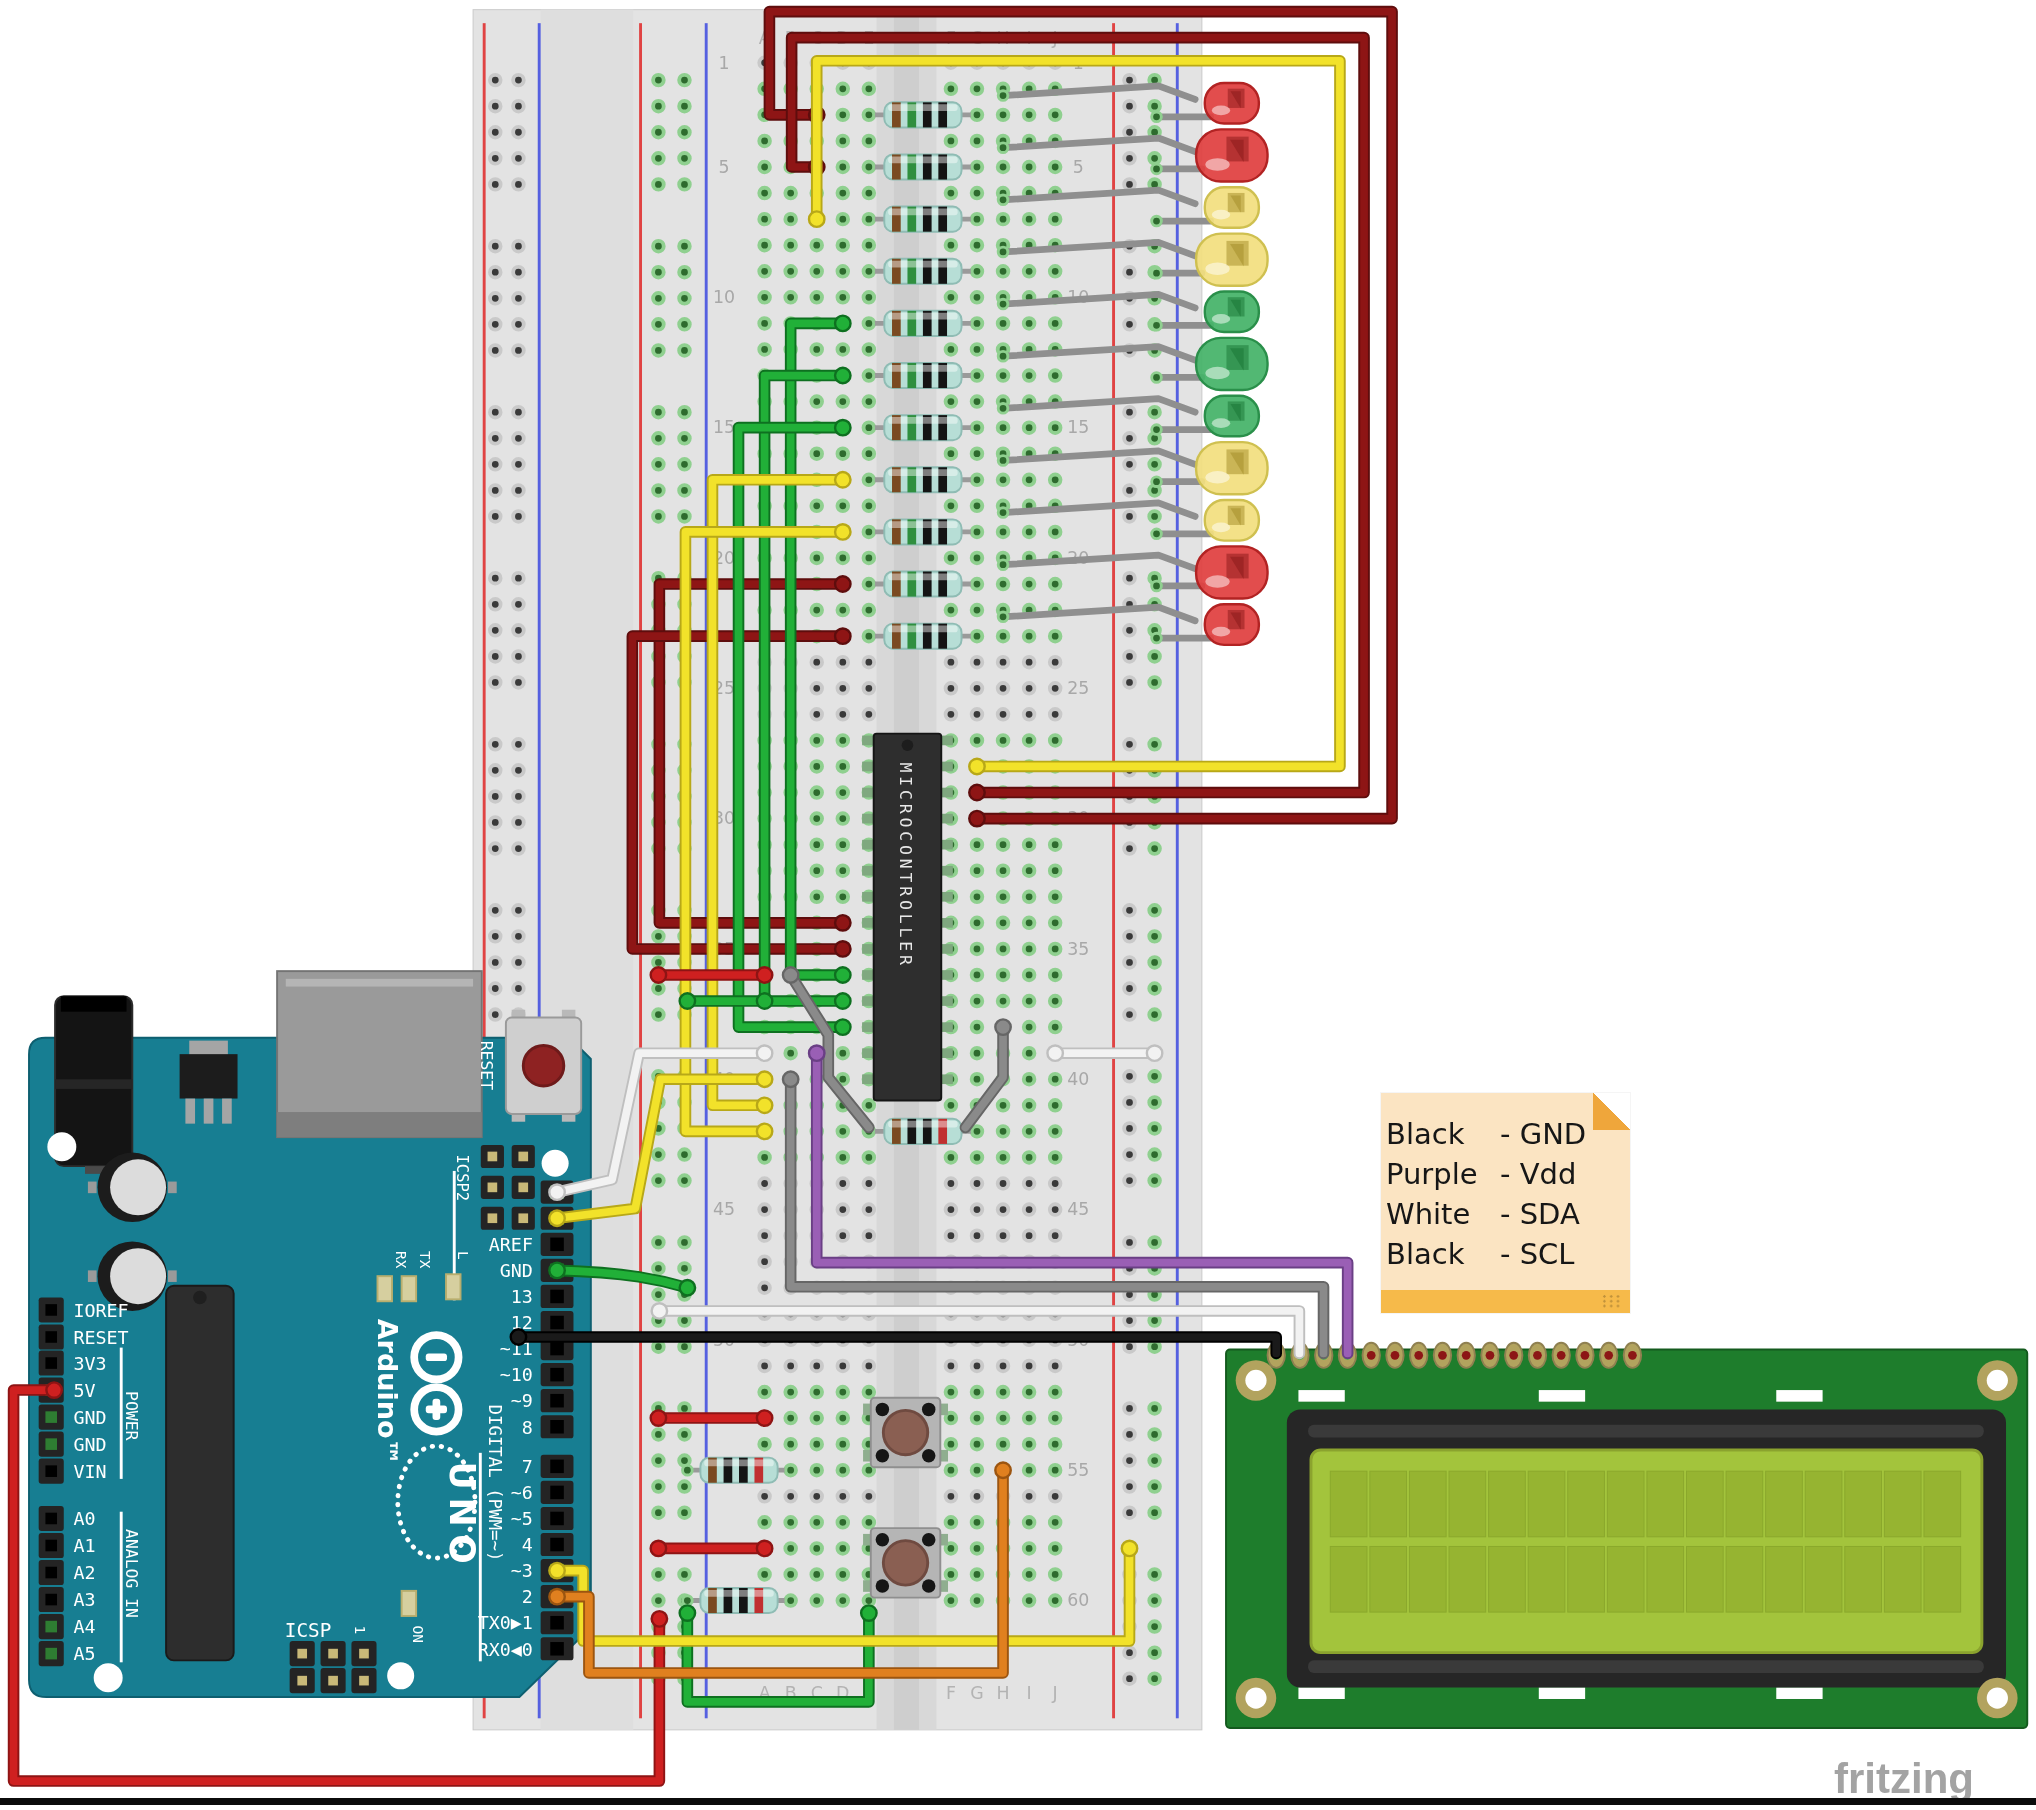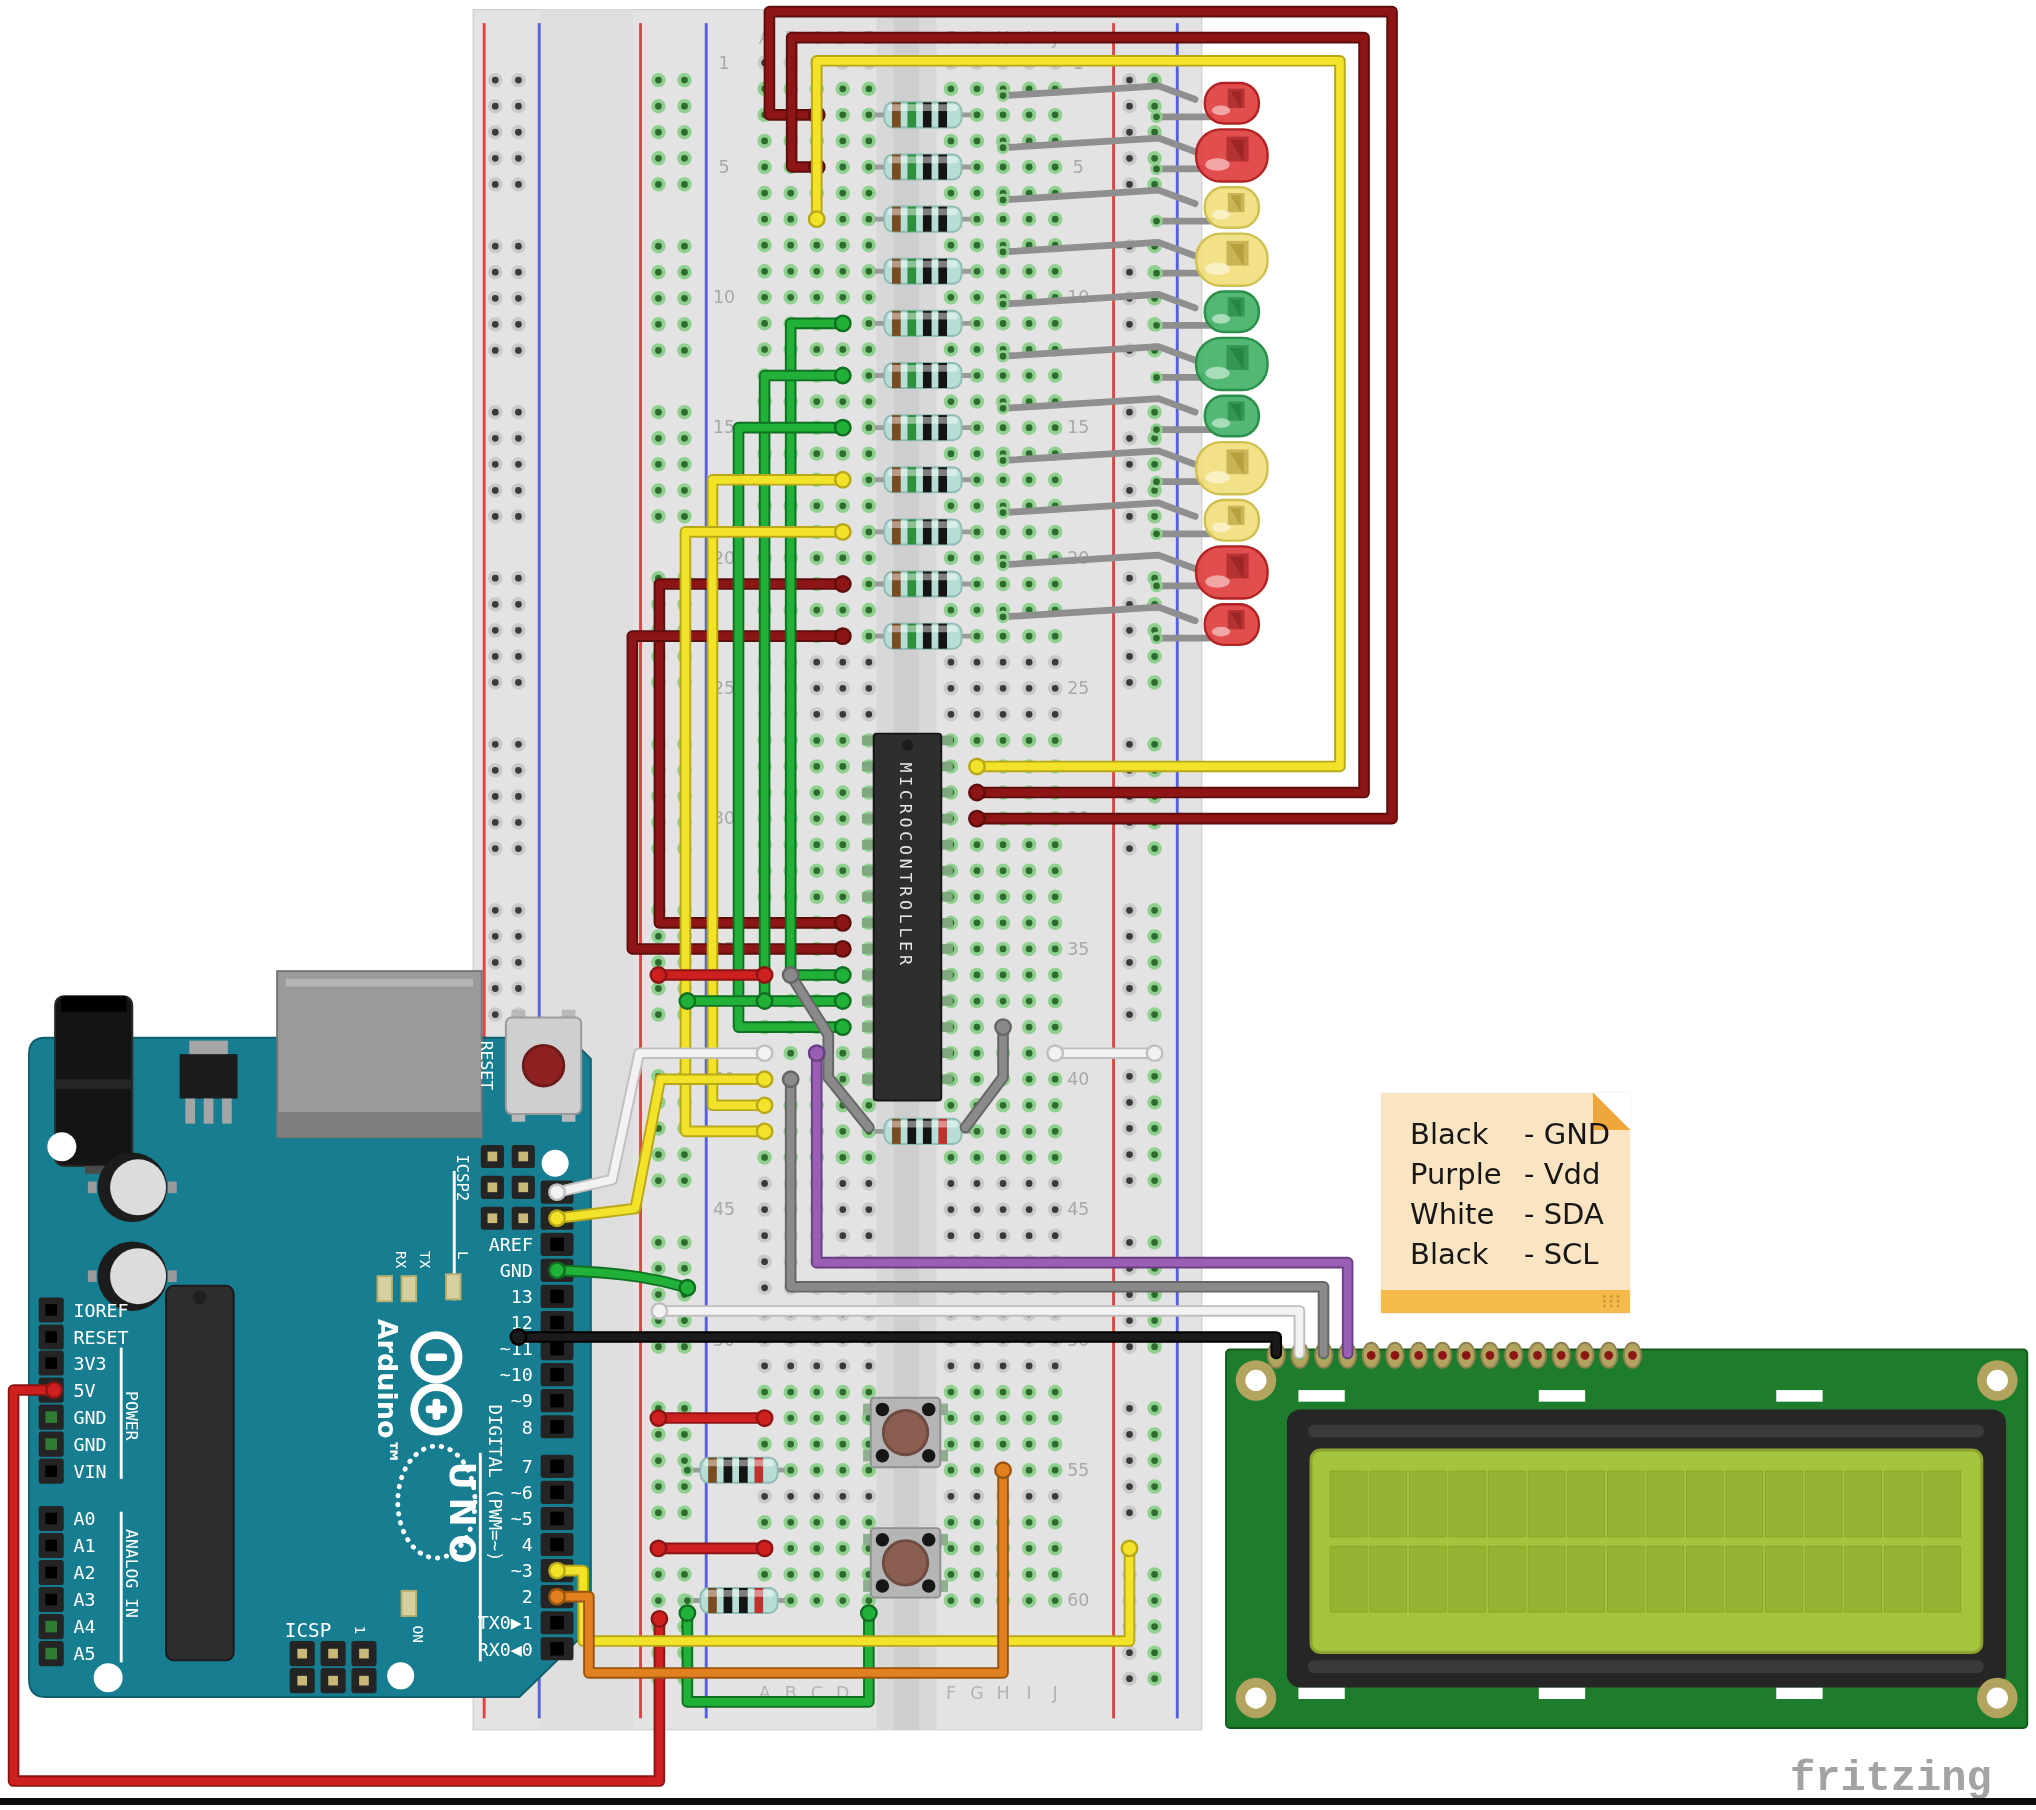--- a/index.html
+++ b/index.html
@@ -3,30 +3,30 @@
 <meta charset="utf-8">
 <style>
   html,body{margin:0;padding:0;background:#fff;}
   #stage{position:relative;width:2036px;height:1810px;background:#ffffff;overflow:hidden;
          font-family:"DejaVu Sans",sans-serif;}
   #scene{position:absolute;left:0;top:0;}
   .note{position:absolute;left:1381px;top:1093px;width:249px;height:220px;background:#fbe4c2;
         box-shadow:0 0 0 1px rgba(0,0,0,0.04);}
   .note-fold{position:absolute;top:0;right:0;width:37px;height:37px;
         background:linear-gradient(to bottom left,#ffffff 0 50%,#efa63b 50% 100%);}
-  .note-body{position:absolute;left:29px;top:21px;right:7.7px;color:#161616;
+  .note-body{position:absolute;left:5px;top:21px;right:7.7px;color:#161616;
         font-size:29px;line-height:40px;font-family:"DejaVu Sans",sans-serif;}
   .note-line{display:flex;}
   .note-line .cname{width:114px;flex:0 0 114px;}
   .note-bar{position:absolute;left:0;right:0;bottom:0;height:23px;background:#f6ba4a;}
   .note-dots{position:absolute;right:9.7px;bottom:4.8px;width:19.3px;height:14.5px;
         background-image:radial-gradient(#c0913a 1.5px,transparent 1.7px);
         background-size:6.8px 4.8px;}
-  .watermark{position:absolute;left:1790px;top:1755px;font-size:42px;font-weight:bold;
-        color:#a3a3a3;letter-spacing:0px;font-family:Liberation Mono, monospace;}
+  .watermark{position:absolute;left:1834px;top:1755px;font-size:42px;font-weight:bold;
+        color:#a3a3a3;letter-spacing:0px;font-family:Liberation Sans, sans-serif;}
   .bottom-line{position:absolute;left:0;top:1798px;width:2036px;height:6.8px;background:#0b0b0b;}
 </style>
 </head>
 <body>
 
 <div id="stage">
   <svg id="scene" width="2036" height="1810" viewBox="0 0 2109 1875">
     <g id="g-breadboard">
         <rect x="490" y="10" width="755" height="1782" fill="#e3e3e3" stroke="#c9c9c9" stroke-width="1"></rect>
         <rect x="560" y="10" width="96" height="1782" fill="#dedede"></rect>

